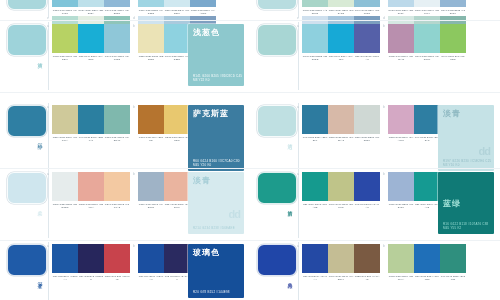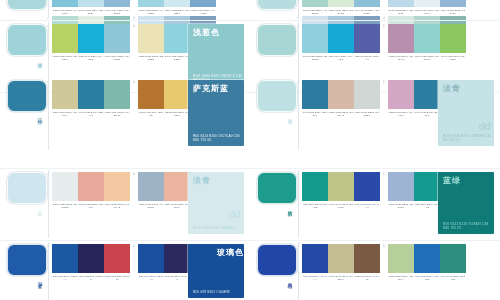--- a/index.html
+++ b/index.html
@@ -280,21 +280,21 @@
               <span>R143 G211 B207
 #8FD3CF</span>
               <span>R140 G200 B95
 #8CC85F</span>
             </div>
           </div>
         </div>
       </div>
     </div>
     <div class="band-sep" style="top: 92px;"></div>
-    <div class="band" style="top: 76px; height: 76px; text-decoration: underline;">
+    <div class="band" style="top: 101px; height: 76px; text-decoration: underline;">
       <div class="half">
         <div class="chip-col">
           <div class="chip" style="background: rgb(47, 127, 163);"></div>
         </div>
         <div class="vlabel" style="top: 38px; color: rgb(60, 124, 160);">沉静</div>
         <div class="vrule" style="left: 48px; top: 2px; height: 72px;"></div>
         <div class="cards">
           <div class="card" style="left: 0px; top: 4px;">
             <div class="idx">a</div>
             <div class="bars">
@@ -465,21 +465,21 @@
               <span>R157 G180 B212
 #9DB4D4</span>
               <span>R21 G154 B146
 #159A92</span>
               <span>R169 G143 B176
 #A98FB0</span>
             </div>
           </div>
         </div>
         <div class="feature" style="background: rgb(16, 122, 118); top: 4px; height: 62px;">
-          <div class="fname" style="color: rgb(159, 224, 214);">蓝绿</div>
+          <div class="fname" style="color: rgb(159, 224, 214); margin-top: 23px;">蓝绿</div>
           <div class="fcode" style="color: rgb(159, 224, 214);">R16 G122 B118
 #107A76  C88 M45 Y55 K2</div>
         </div>
       </div>
     </div>
     <div class="band-sep" style="top: 240px;"></div>
     <div class="band" style="top: 240px; height: 64px;">
       <div class="half">
         <div class="chip-col">
           <div class="chip" style="background: rgb(31, 91, 168);"></div>
@@ -514,21 +514,21 @@
               <span>R27 G79 B160
 #1B4FA0</span>
               <span>R42 G42 B96
 #2A2A60</span>
               <span>R192 G127 B132
 #C07F84</span>
             </div>
           </div>
         </div>
         <div class="feature" style="background: rgb(21, 79, 153); top: 4px; height: 54px;">
-          <div class="fname" style="color: rgb(255, 255, 255); margin-left: 24px;">玻璃色</div>
+          <div class="fname" style="color: rgb(255, 255, 255);">玻璃色</div>
           <div class="fcode" style="color: rgb(255, 255, 255);">R20 G78 B152
 #144E98</div>
         </div>
       </div>
       <div class="half">
         <div class="chip-col">
           <div class="chip" style="background: rgb(32, 70, 168);"></div>
         </div>
         <div class="vlabel" style="top: 38px; color: rgb(42, 63, 156);">典雅</div>
         <div class="vrule" style="left: 48px; top: 2px; height: 60px;"></div>

